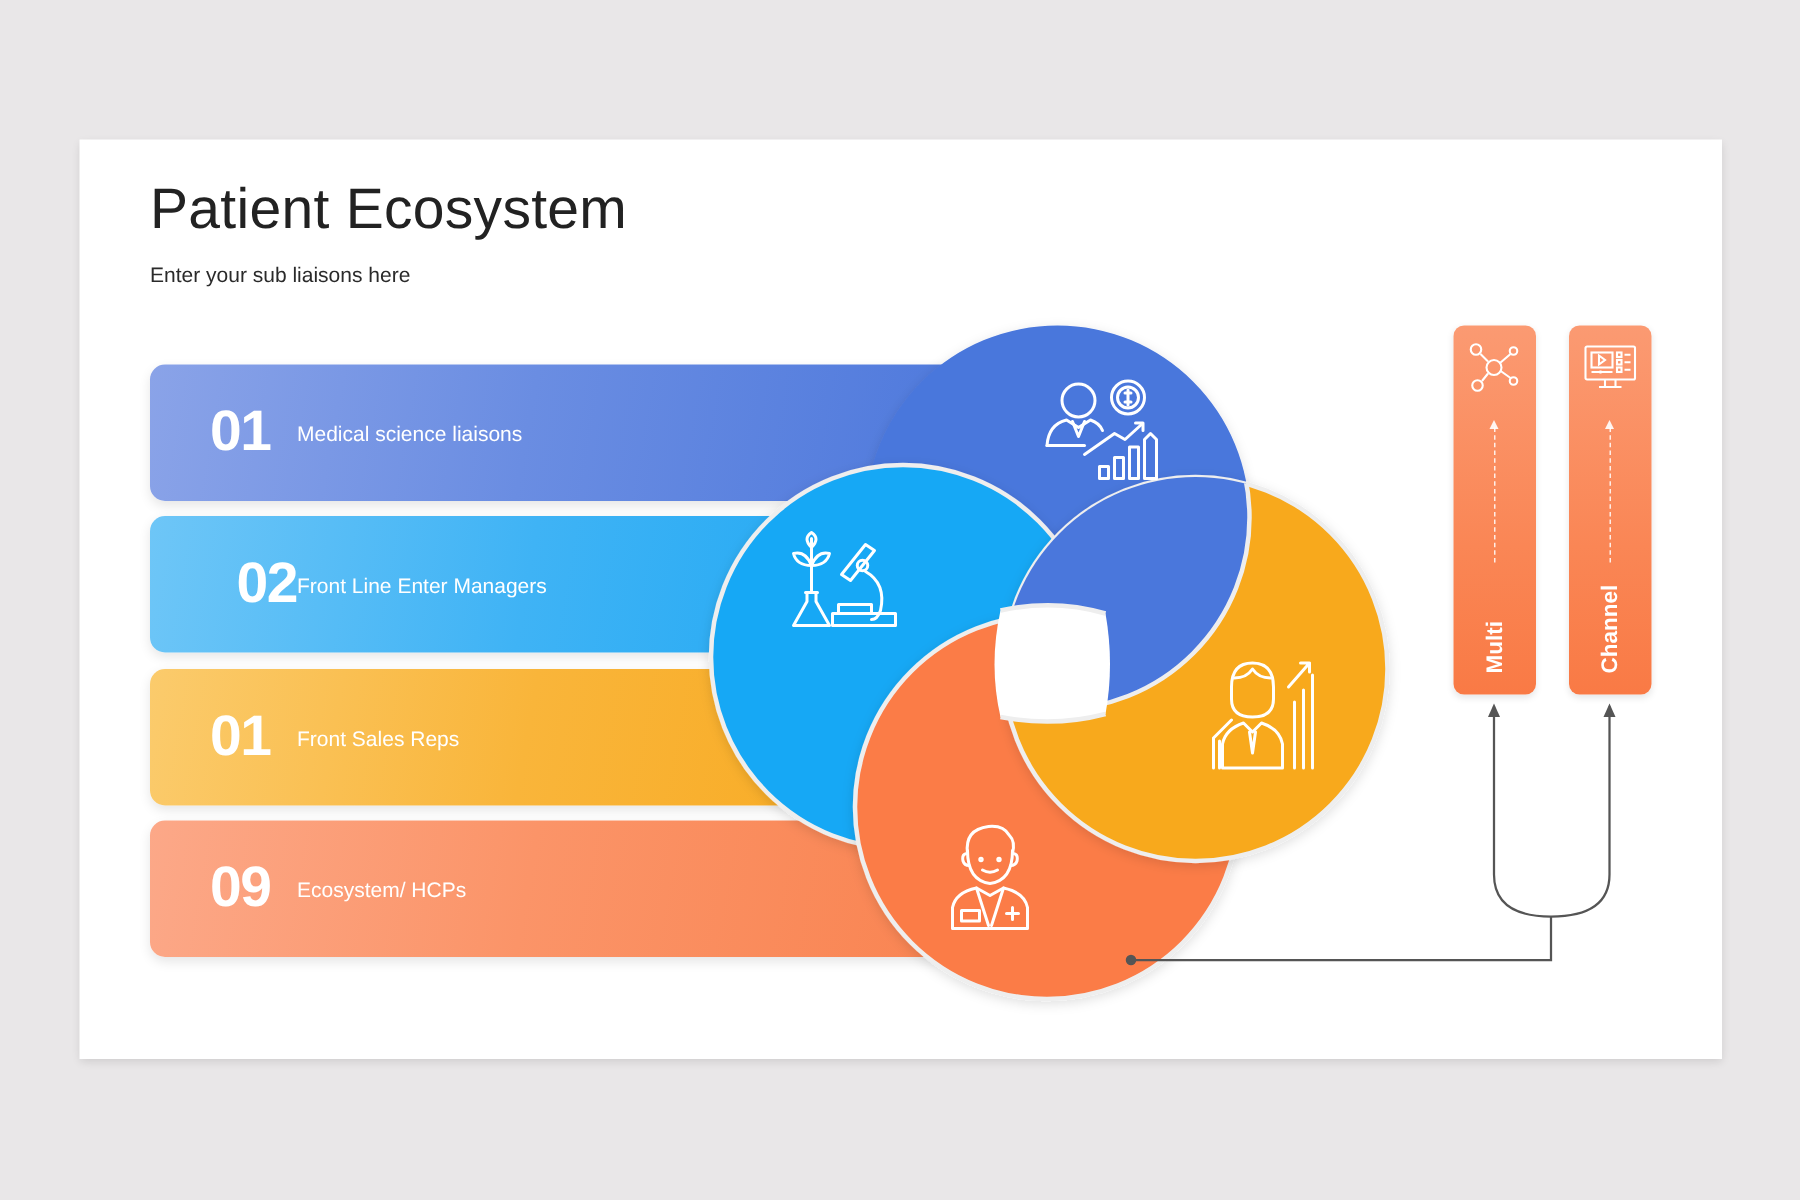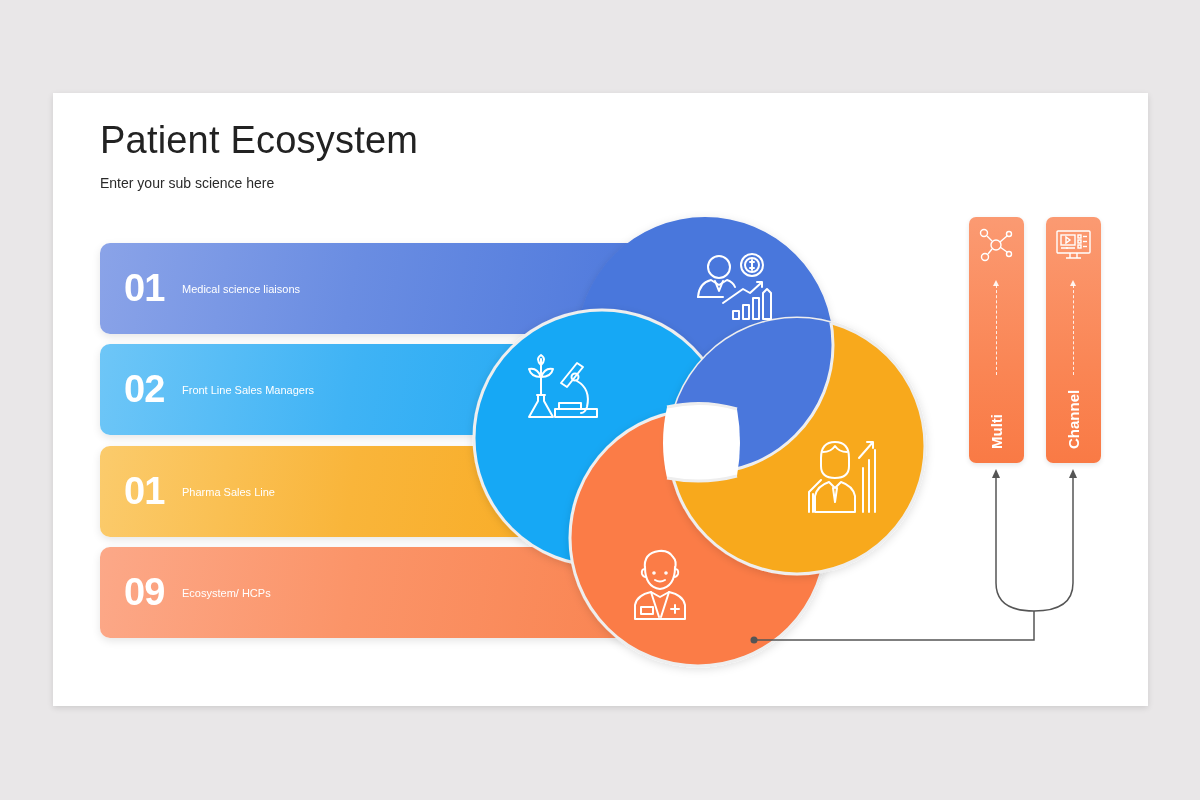--- a/index.html
+++ b/index.html
@@ -23,28 +23,28 @@
     position:absolute; left:47px; top:82px;
     font-size:14px; color:#2a2a2a; white-space:nowrap;
   }
   .bar {
     position:absolute; left:47px; width:560px; height:91px;
     border-radius:10px;
     box-shadow:0 3px 8px rgba(0,0,0,0.10);
     display:flex; align-items:center;
   }
   .bar .num {
-    font-size:38px; font-weight:700; color:#fff; margin-left:24px; width:58px;
+    font-size:38px; font-weight:700; color:#fff; margin-left:40px; width:58px;
     letter-spacing:-1px;
   }
   .bar .label {
-    font-size:11px; color:#fff; margin-left:0px; white-space:nowrap;
+    font-size:14px; color:#fff; margin-left:0px; white-space:nowrap;
   }
   .bar1 { top:150px; background:linear-gradient(100deg,#8aa3e8 0%,#6a8de2 45%,#4d78dc 100%); }
-  .bar2 { top:251px; background:linear-gradient(100deg,#6ec6f7 0%,#3fb3f5 45%,#1aa6f3 100%); }
+  .bar2 { top:251px; background:linear-gradient(100deg,#6ec6f7 0%,#3fb3f5 45%,#1aa6f3 100%);text-align:right; }
   .bar3 { top:353px; background:linear-gradient(100deg,#fbcb6c 0%,#f9b53a 45%,#f8a81d 100%); }
   .bar4 { top:454px; background:linear-gradient(100deg,#fca888 0%,#fb9468 45%,#f98350 100%); }
 
   .pinwheel { position:absolute; left:0; top:0; width:1095px; height:613px; pointer-events:none; }
   .pinwheel .piece { pointer-events:auto; }
 
   .col {
     position:absolute; top:124px; width:55px; height:246px;
     border-radius:7px;
     background:linear-gradient(180deg,#fb9a72 0%,#fa8655 60%,#f97a45 100%);
@@ -68,33 +68,33 @@
     border-left:3.5px solid transparent; border-right:3.5px solid transparent;
     border-bottom:6px solid rgba(255,255,255,0.9);
   }
   .connector { position:absolute; left:0; top:0; width:1095px; height:613px; pointer-events:none; }
 </style>
 </head>
 <body>
 
 <div class="slide">
   <div class="title">Patient Ecosystem</div>
-  <div class="subtitle">Enter your sub science here</div>
+  <div class="subtitle">Enter your sub liaisons here</div>
 
   <div class="bar bar1">
     <span class="num">01</span>
     <span class="label">Medical science liaisons</span>
   </div>
   <div class="bar bar2">
     <span class="num">02</span>
-    <span class="label">Front Line Sales Managers</span>
+    <span class="label">Front Line Enter Managers</span>
   </div>
   <div class="bar bar3">
     <span class="num">01</span>
-    <span class="label">Pharma Sales Line</span>
+    <span class="label">Front Sales Reps</span>
   </div>
   <div class="bar bar4">
     <span class="num">09</span>
     <span class="label">Ecosystem/ HCPs</span>
   </div>
 
   <svg class="pinwheel" viewBox="0 0 1095 613">
     <defs>
       <filter id="sh" x="-20%" y="-20%" width="140%" height="140%">
         <feDropShadow dx="0" dy="2" stdDeviation="4" flood-color="#000" flood-opacity="0.12"></feDropShadow>

